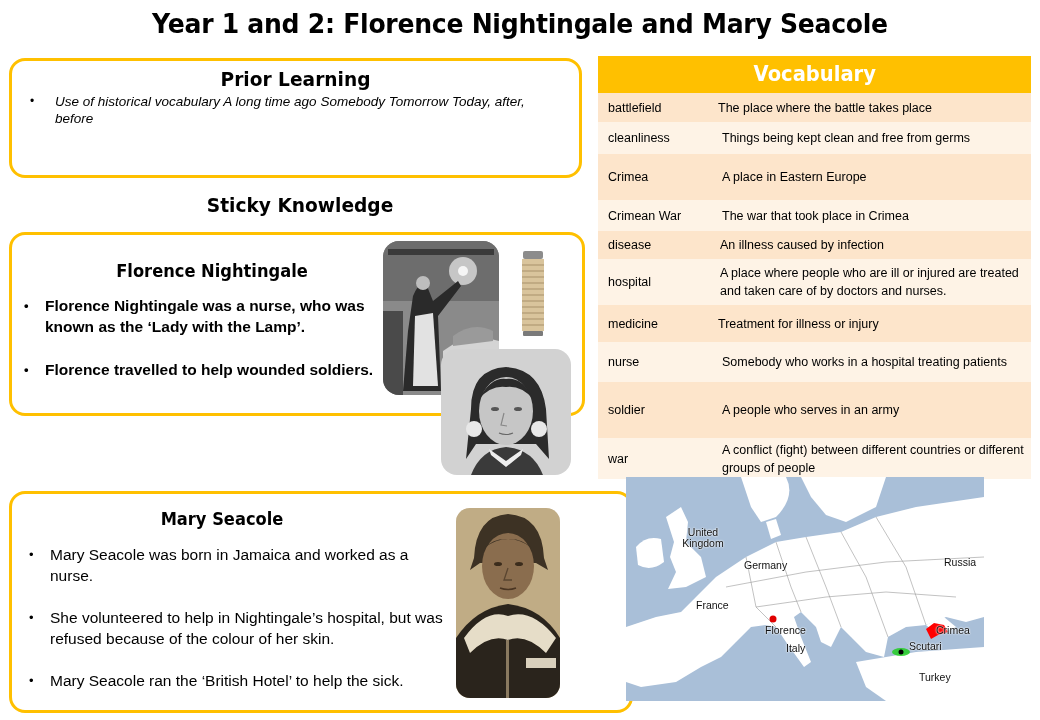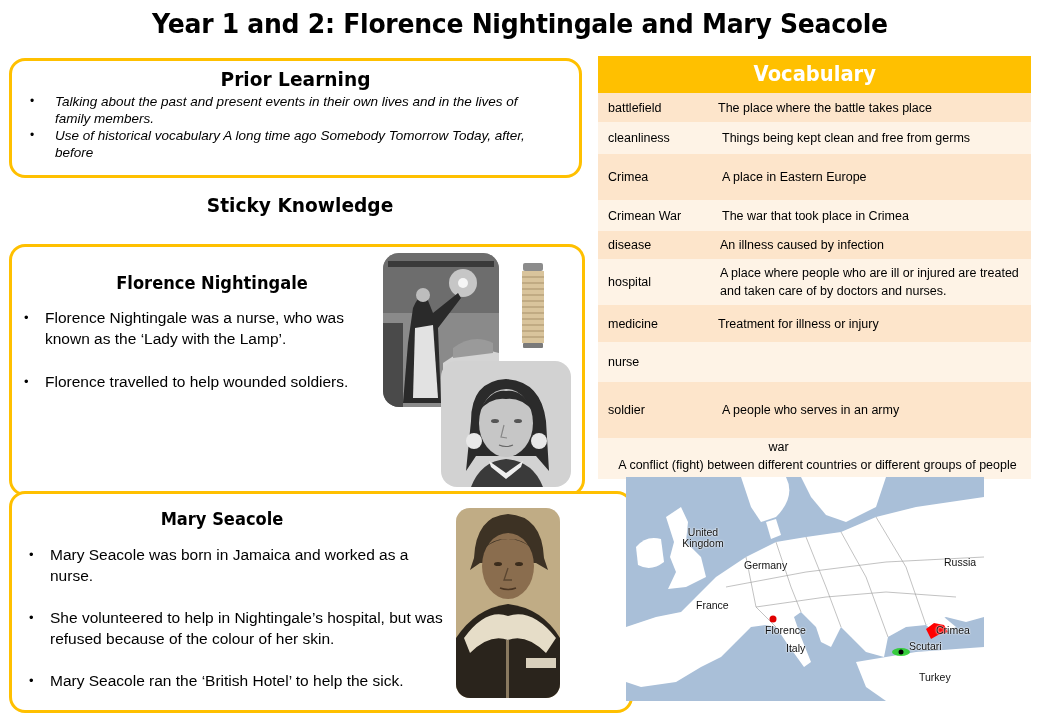--- a/index.html
+++ b/index.html
@@ -29,35 +29,35 @@
     .prior li::before {
       content: "•"; position: absolute; left: 0; top: 0; font-style: normal; font-size: 12px;
     }
 
     .sticky-title {
       position: absolute; left: 0; top: 193px; width: 600px; text-align: center;
       font-family: "DejaVu Sans", sans-serif; font-weight: bold; font-size: 20px;
       transform: scaleX(0.93);
     }
 
-    .florence { left: 9px; top: 244px; width: 576px; height: 252px; }
+    .florence { left: 9px; top: 232px; width: 576px; height: 184px; }
     .seacole { left: 9px; top: 491px; width: 624px; height: 222px; }
     .person-title {
       position: absolute; font-family: "DejaVu Sans", sans-serif; font-weight: bold;
       font-size: 17.5px; text-align: center; transform: scaleX(0.93);
     }
     .florence .person-title { left: 60px; top: 26px; width: 280px; }
     .seacole .person-title { left: 90px; top: 15px; width: 240px; }
 
     .facts { position: absolute; list-style: none; }
     .facts li {
       position: relative; font-size: 15.5px; line-height: 21px; padding-left: 27px;
     }
     .facts li::before { content: "•"; position: absolute; left: 6px; top: 0; font-size: 13px; }
-    .florence .facts { left: 6px; top: 60px; width: 372px; }
+    .florence .facts { left: 6px; top: 60px; width: 372px; font-weight: bold; }
     .florence .facts li { margin-bottom: 22px; }
     .seacole .facts { left: 11px; top: 50px; width: 430px; }
     .seacole .facts li { margin-bottom: 21px; }
 
     .pic { position: absolute; border-radius: 16px; overflow: hidden; }
     .pic svg { display: block; width: 100%; height: 100%; }
 
     
     .vocab { position: absolute; left: 598px; top: 56px; width: 433px; }
     .vocab-head {
@@ -79,21 +79,20 @@
     }
   </style>
 </head>
 <body>
 
 <div class="title">Year 1 and 2: Florence Nightingale and Mary Seacole</div>
 
 <div class="box prior">
   <div class="box-title">Prior Learning</div>
   <ul>
-    <li>Talking about the past and present events in their own lives and in the lives of family members.</li>
     <li>Use of historical vocabulary A long time ago Somebody Tomorrow Today, after, before</li>
   </ul>
 </div>
 
 <div class="sticky-title">Sticky Knowledge</div>
 
 <div class="box florence">
   <div class="person-title">Florence Nightingale</div>
   <ul class="facts">
     <li>Florence Nightingale was a nurse, who was known as the ‘Lady with the Lamp’.</li>
@@ -208,26 +207,27 @@
     <div class="vocab-row" style="height:46px;">
       <div class="vocab-word">hospital</div>
       <div class="vocab-def" style="padding-left:10px;">A place where people who are ill or injured are treated and taken care of by doctors and nurses.</div>
     </div>
     <div class="vocab-row" style="height:37px;">
       <div class="vocab-word">medicine</div>
       <div class="vocab-def" style="padding-left:8px;">Treatment for illness or injury</div>
     </div>
     <div class="vocab-row" style="height:40px;">
       <div class="vocab-word">nurse</div>
+      <div class="vocab-def" style="padding-left:12px;">Somebody who works in a hospital treating patients</div>
     </div>
     <div class="vocab-row" style="height:56px;">
       <div class="vocab-word">soldier</div>
       <div class="vocab-def" style="padding-left:12px;">A people who serves in an army</div>
     </div>
-    <div class="vocab-row" style="height:41px;flex-direction:column;">
+    <div class="vocab-row" style="height:41px;">
       <div class="vocab-word">war</div>
       <div class="vocab-def" style="padding-left:12px;">A conflict (fight) between different countries or different groups of people</div>
     </div>
   </div>
 </div>
 
 <div class="map">
   <svg width="358" height="224" viewBox="0 0 358 224">
     <rect width="358" height="224" fill="#a9bfd8"></rect>
 

